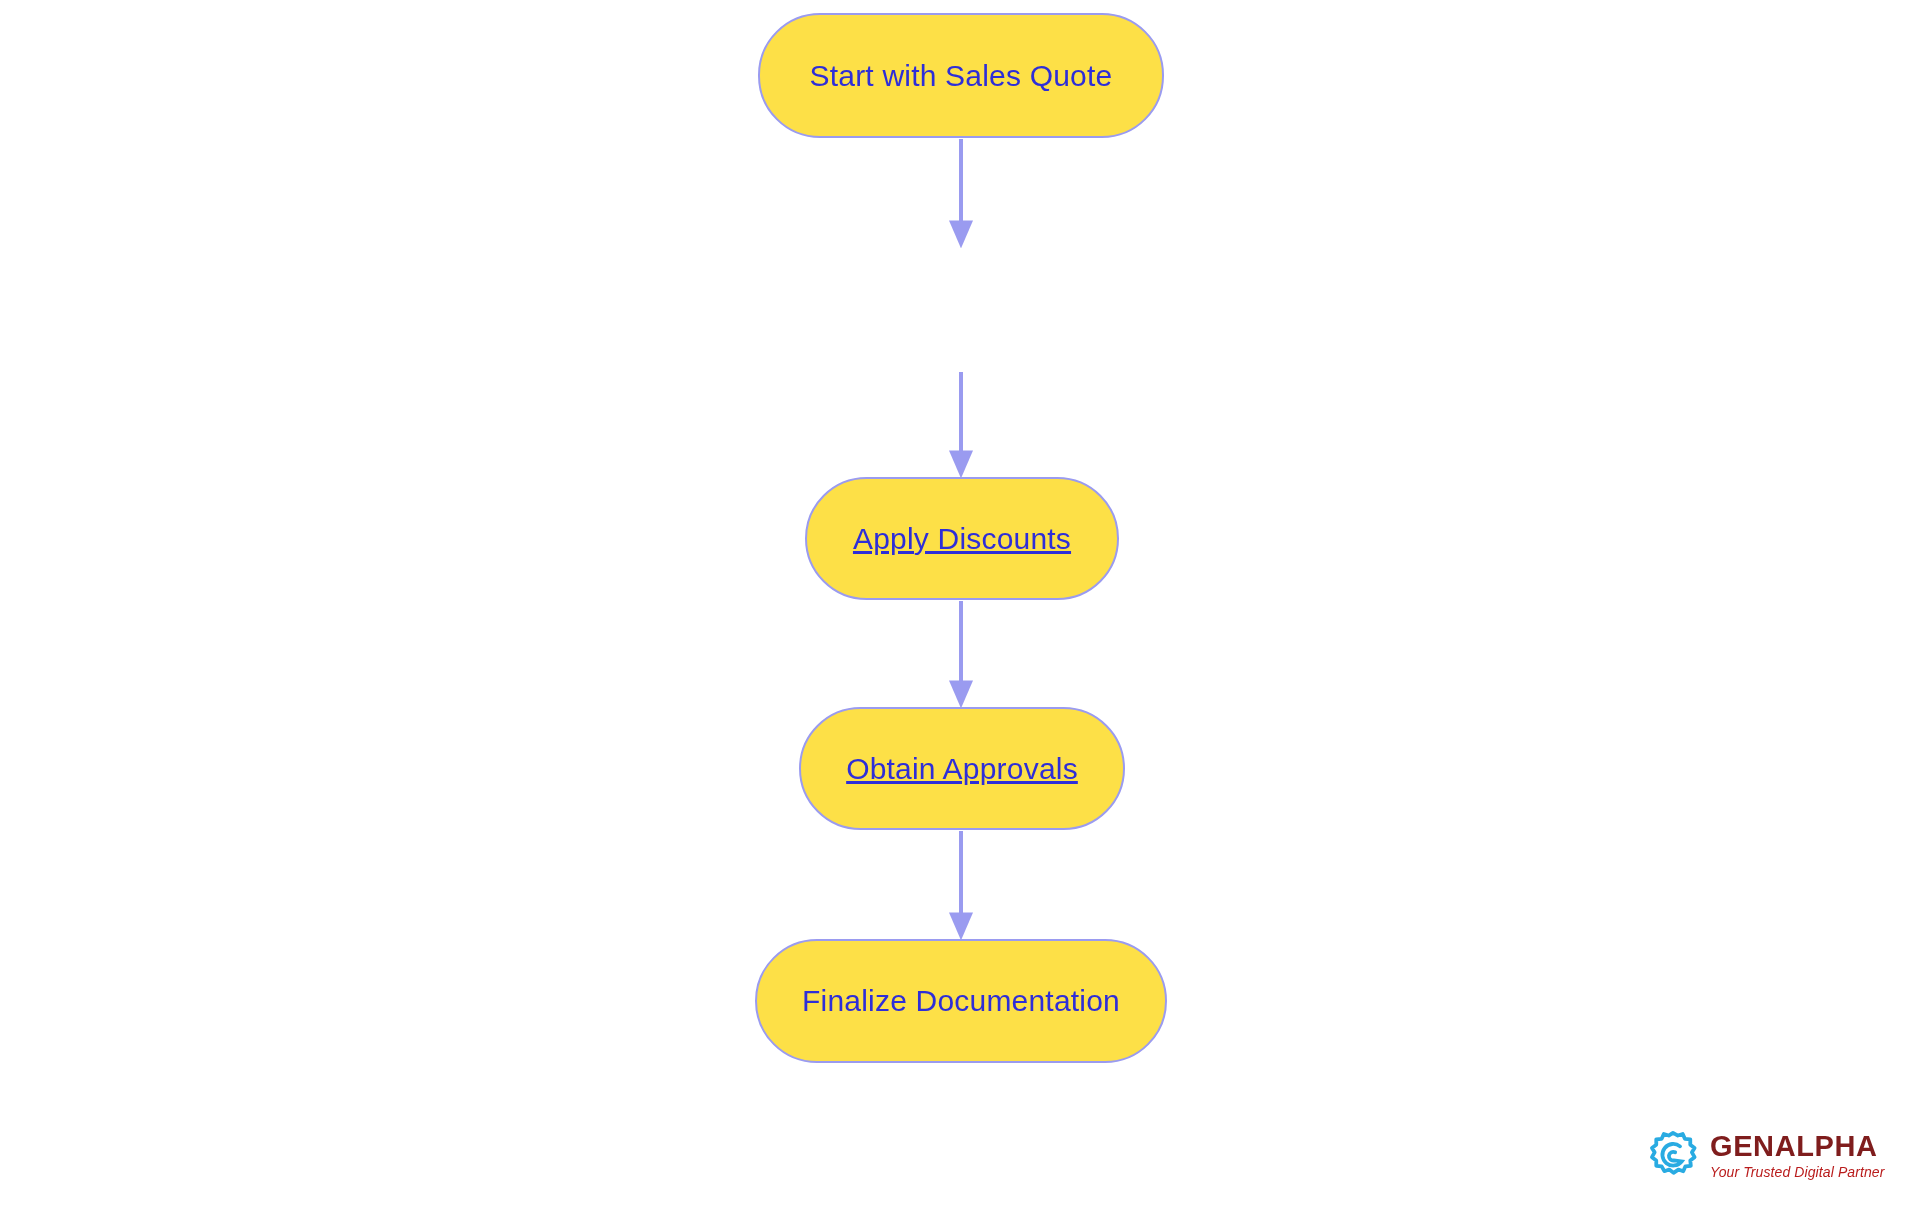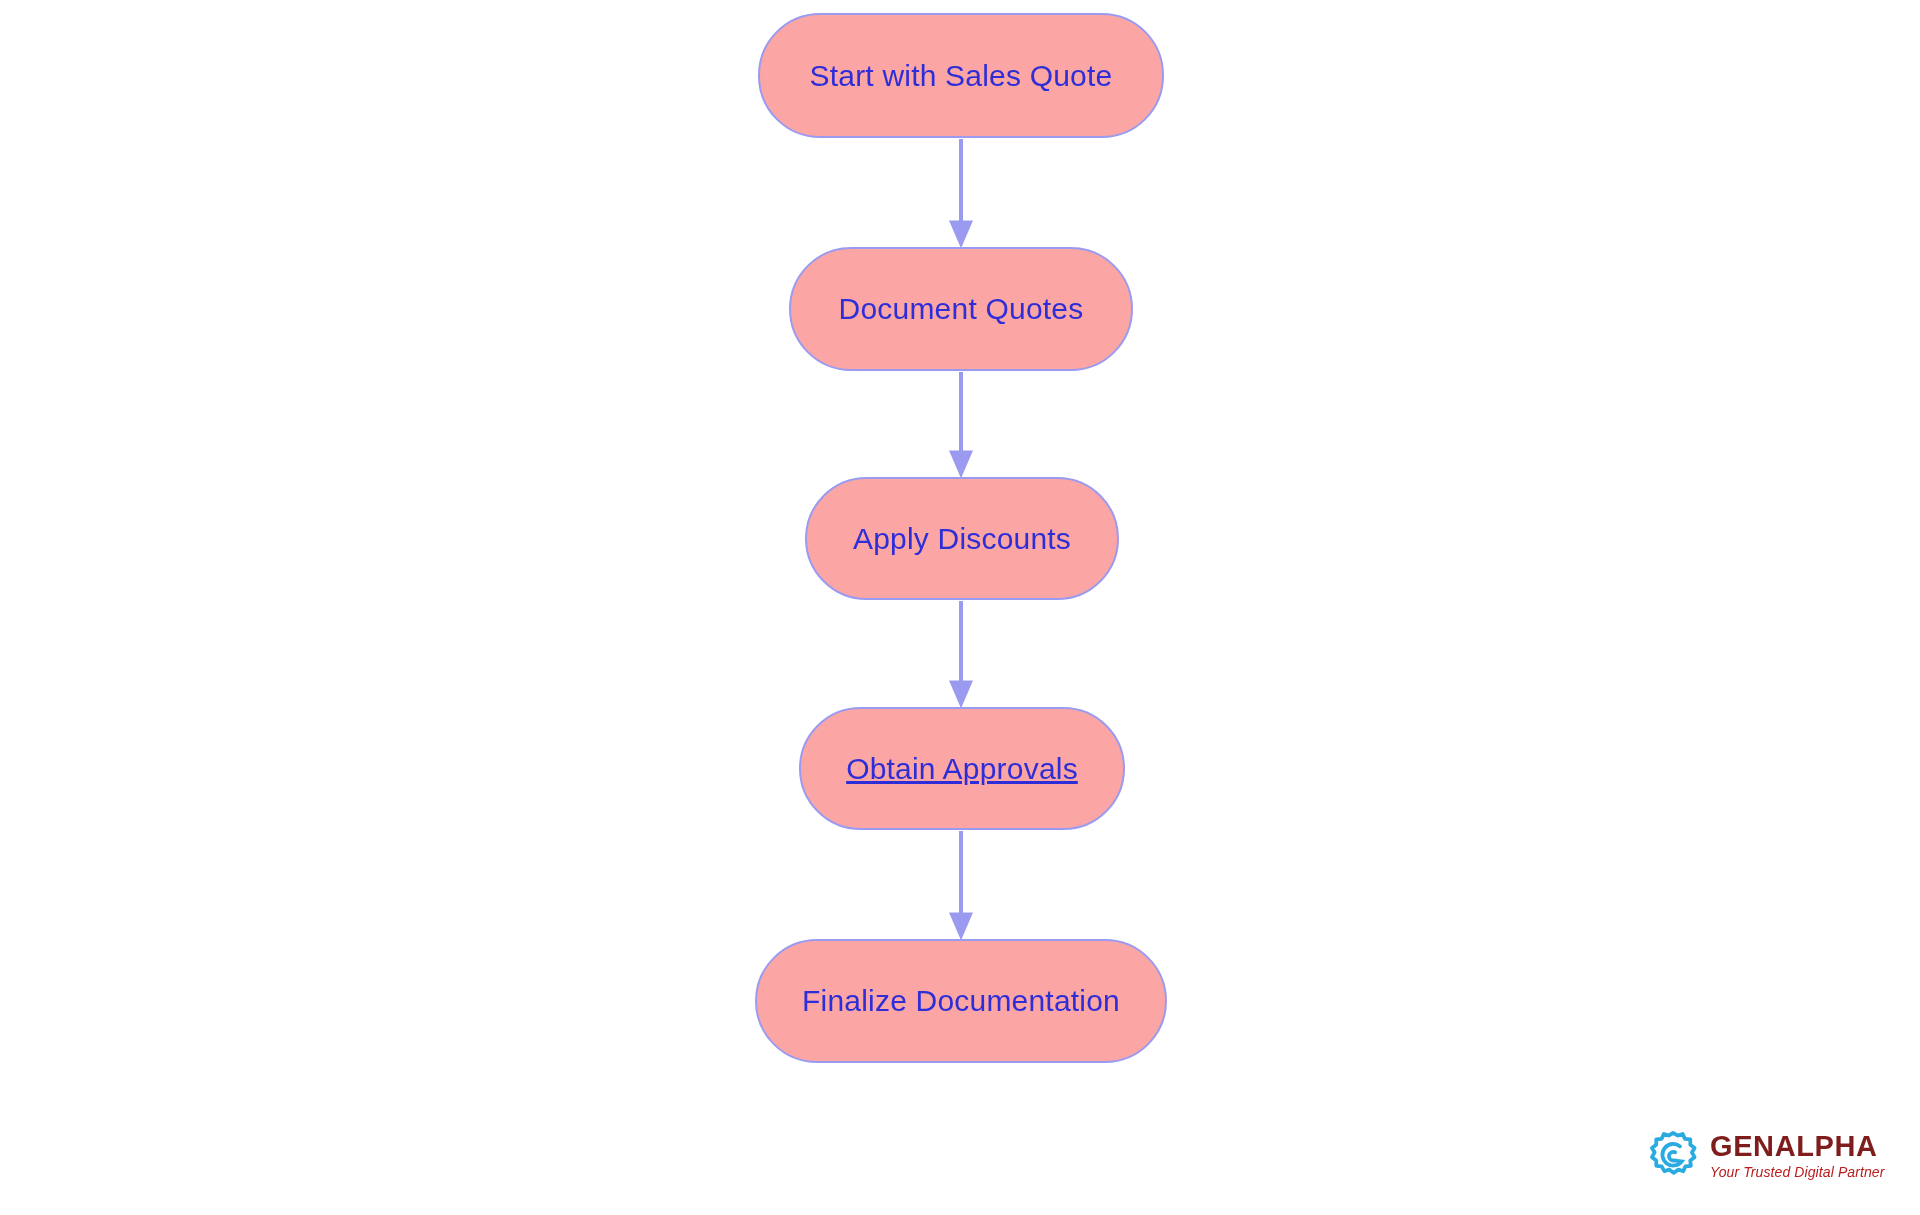--- a/index.html
+++ b/index.html
@@ -23,40 +23,40 @@
     height: 1215px;
   }
 
   
   .node {
     position: absolute;
     box-sizing: border-box;
     display: flex;
     align-items: center;
     justify-content: center;
-    background: #fca5a5;
+    background: #fde047;
     border: 2px solid #9a9bf0;
     border-radius: 62px;
     color: #2e2ed8;
     font-size: 30px;
     font-weight: 400;
     letter-spacing: 0.2px;
     white-space: nowrap;
     font-family: "Liberation Sans", sans-serif;
   }
   .node-label {
     color: #2e2ed8;
     font-size: 30px;
     line-height: 1;
     font-family: "Liberation Sans", sans-serif;
   }
 
   .node-1 { left: 758px;  top: 13px;   width: 406px; height: 125px; }
   .node-2 { left: 789px;  top: 247px;  width: 344px; height: 124px; }
-  .node-3 { left: 805px;  top: 477px;  width: 314px; height: 123px; }
+  .node-3 { left: 805px;  top: 477px;  width: 314px; height: 123px; text-decoration: underline; }
   .node-4 { left: 799px;  top: 707px;  width: 326px; height: 123px; text-decoration: underline; }
   .node-5 { left: 755px;  top: 939px;  width: 412px; height: 124px; }
 
   
   .connector {
     position: absolute;
     left: 0;
     top: 0;
     width: 1920px;
     height: 1215px;
@@ -120,23 +120,20 @@
 
     <line x1="961" y1="601" x2="961" y2="682" stroke="#9a9bf0" stroke-width="4" marker-end="url(#arrowhead)"></line>
 
     <line x1="961" y1="831" x2="961" y2="914" stroke="#9a9bf0" stroke-width="4" marker-end="url(#arrowhead)"></line>
   </svg>
 
   <div class="node node-1">
     <span class="node-label">Start with Sales Quote</span>
   </div>
 
-  <div class="node node-2">
-    <span class="node-label">Document Quotes</span>
-  </div>
 
   <div class="node node-3">
     <span class="node-label">Apply Discounts</span>
   </div>
 
   <div class="node node-4">
     <span class="node-label">Obtain Approvals</span>
   </div>
 
   <div class="node node-5">

